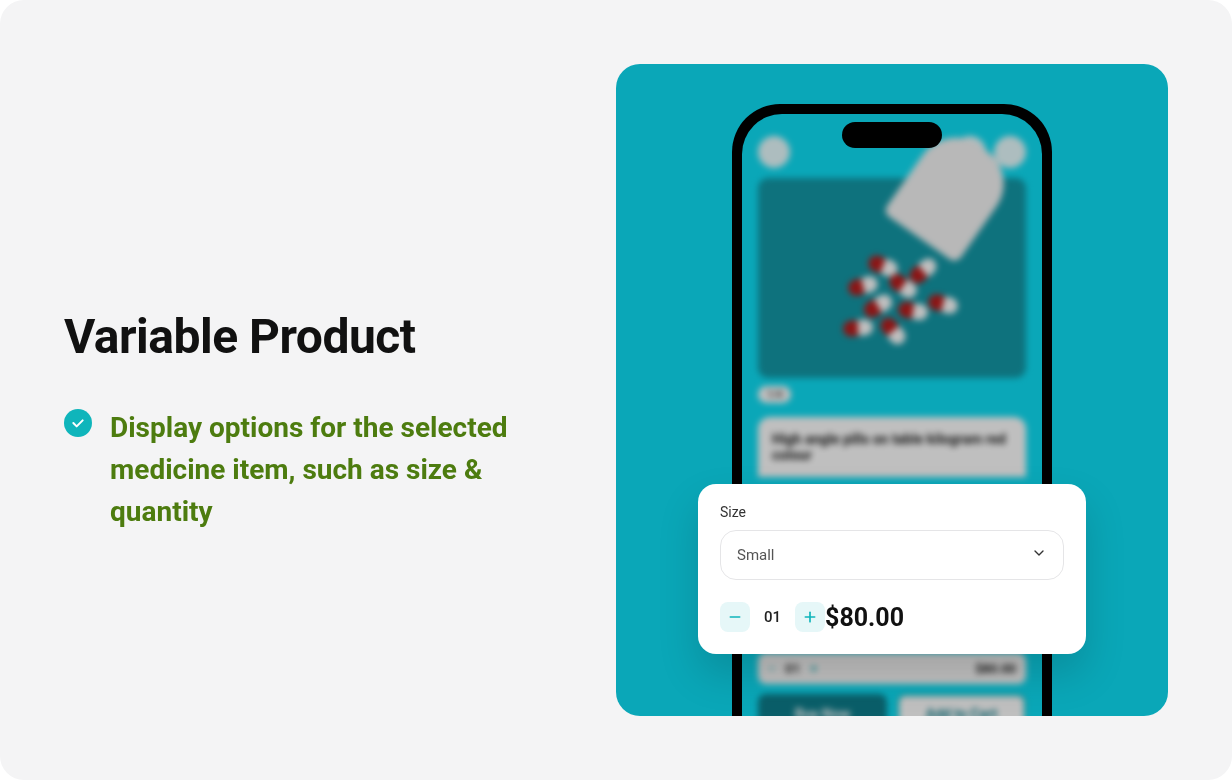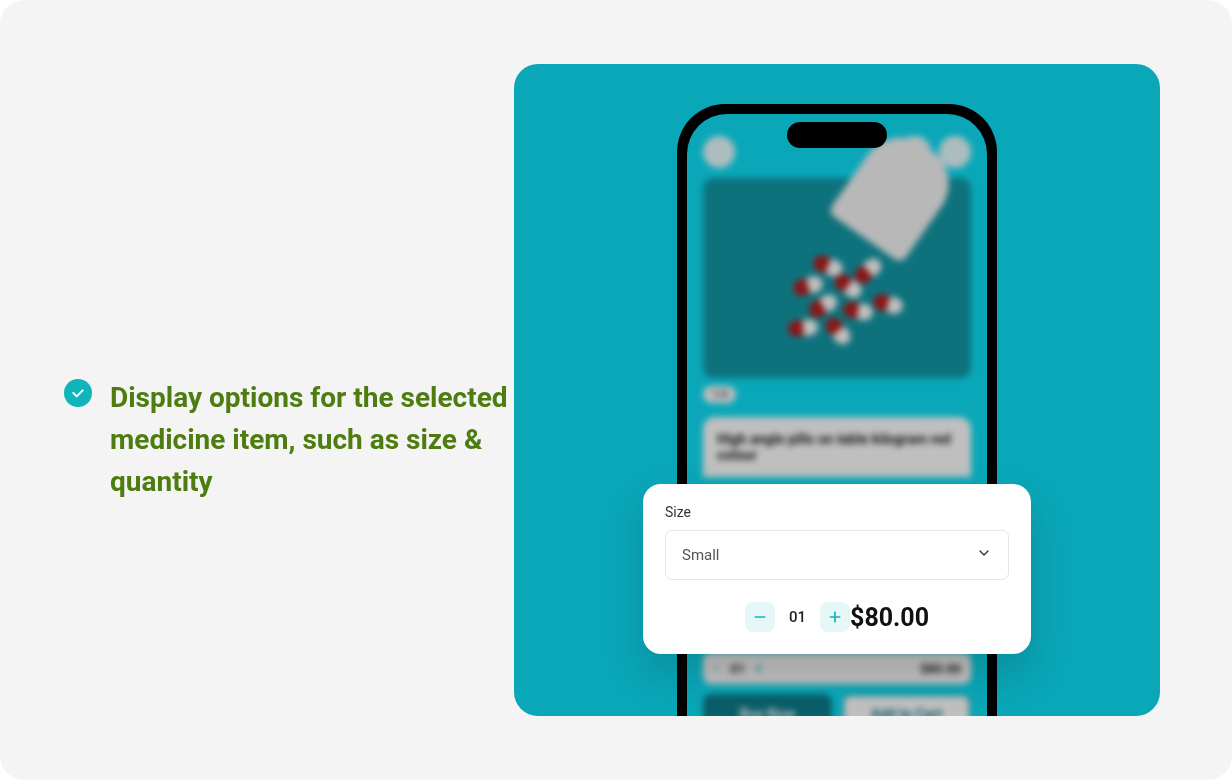--- a/index.html
+++ b/index.html
@@ -51,23 +51,23 @@
   .check-badge svg { width: 16px; height: 16px; }
   .bullet-text {
     font-size: 28px;
     color: #4d7c0f;
     line-height: 1.5;
     font-weight: 700;
   }
 
   .right-col {
     position: absolute;
-    right: 72px;
+    right: 64px;
     top: 64px;
-    width: 646px;
+    width: 552px;
     height: 652px;
     background: #0aa7b8;
     border-radius: 24px;
     overflow: hidden;
   }
 
   
   .phone {
     position: absolute;
     left: 50%;
@@ -228,34 +228,34 @@
     padding: 20px 22px 22px;
     z-index: 20;
   }
   .field-label {
     font-size: 14px;
     color: #333;
     margin-bottom: 10px;
   }
   .select-box {
     border: 1px solid #e5e5e7;
-    border-radius: 7px;
+    border-radius: 16px;
     padding: 14px 16px;
     display: flex;
     align-items: center;
     justify-content: space-between;
     font-size: 15px;
     color: #555;
     cursor: pointer;
   }
   .select-box svg { width: 16px; height: 16px; }
   .qty-price-row {
     display: flex;
     align-items: center;
-    justify-content: center;
+    justify-content: flex-start;
     margin-top: 22px;
   }
   .qty-stepper {
     display: flex;
     align-items: center;
     gap: 14px;
   }
   .step-btn {
     width: 30px;
     height: 30px;
@@ -280,20 +280,21 @@
   }
 </style>
 </head>
 <body>
 
 <div class="page">
 
   <div class="left-col">
     <h1 class="heading">
       <br>
+      <span>Variable Product</span>
     </h1>
     <div class="bullet-row">
       <div class="check-badge">
         <svg viewBox="0 0 24 24" fill="none" stroke="#fff" stroke-width="3" stroke-linecap="round" stroke-linejoin="round">
             <polyline points="5 12 10 17 19 8"></polyline>
           </svg>
       </div>
       <div class="bullet-text">Display options for the selected medicine item, such as size &amp; quantity</div>
     </div>
   </div>

